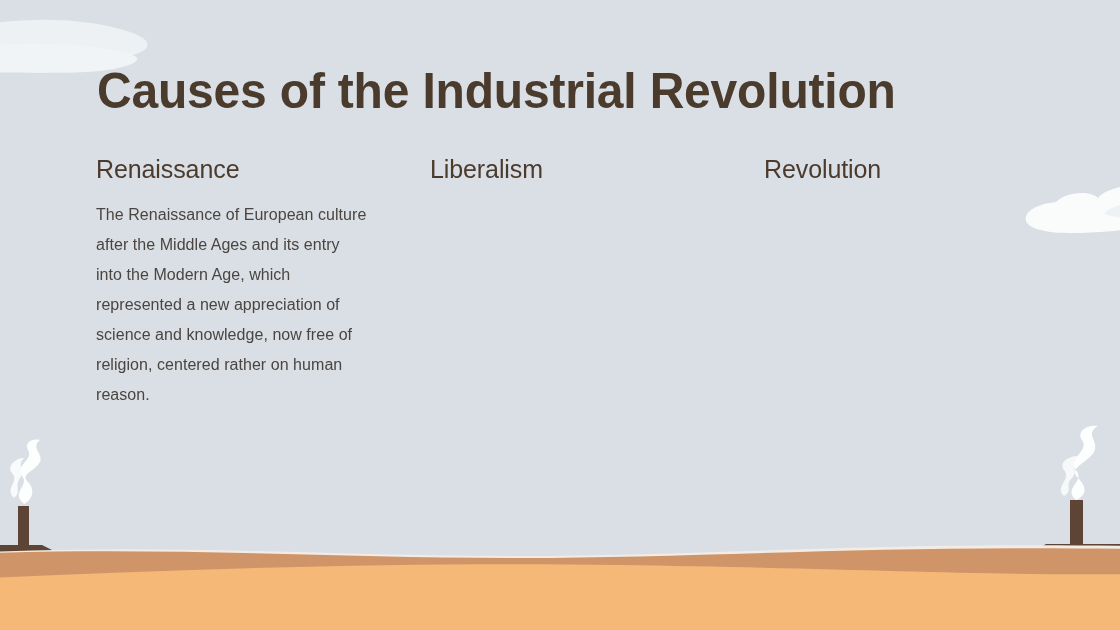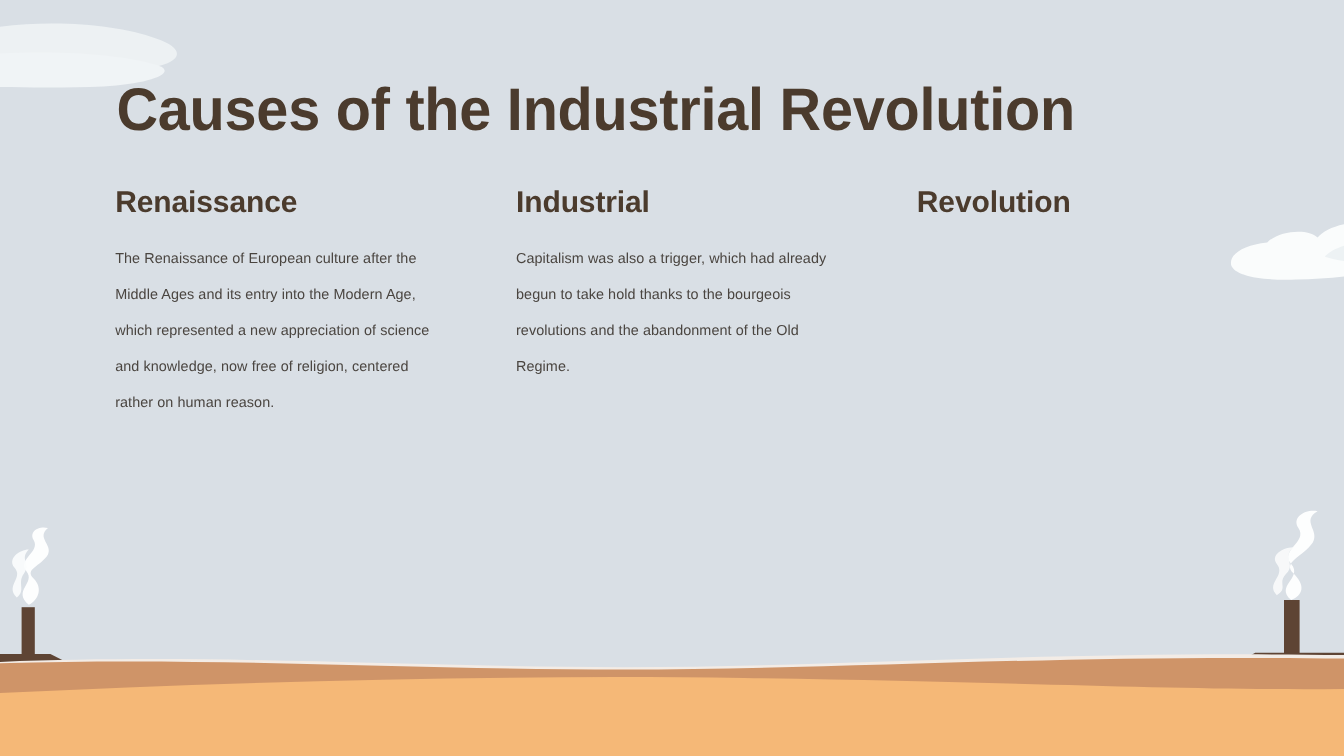--- a/index.html
+++ b/index.html
@@ -60,28 +60,28 @@
   }
 
   .column {
     width: 272px;
   }
 
   .col-heading {
     margin: 0 0 16px 0;
     font-size: 25px;
     line-height: 1.1;
-    font-weight: 700;
+    font-weight: 400;
     color: #4b3b2d;
     letter-spacing: -0.1px;
   }
 
   .col-body {
     margin: 0;
-    font-size: 12px;
+    font-size: 16px;
     line-height: 30px;
     color: #4a4540;
     letter-spacing: 0.05px;
   }
 </style>
 </head>
 <body>
 
 <div id="slide">
 
@@ -167,22 +167,21 @@
     <h1 class="slide-title">Causes of the Industrial Revolution</h1>
 
     <div class="columns">
 
       <div class="column">
         <h2 class="col-heading">Renaissance</h2>
         <p class="col-body">The Renaissance of European culture after the Middle Ages and its entry into the Modern Age, which represented a new appreciation of science and knowledge, now free of religion, centered rather on human reason.</p>
       </div>
 
       <div class="column">
-        <h2 class="col-heading">Industrial</h2>
-        <p class="col-body">Capitalism was also a trigger, which had already begun to take hold thanks to the bourgeois revolutions and the abandonment of the Old Regime.</p>
+        <h2 class="col-heading">Liberalism</h2>
       </div>
 
       <div class="column">
         <h2 class="col-heading">Revolution</h2>
       </div>
 
     </div>
   </div>
 </div>
 

